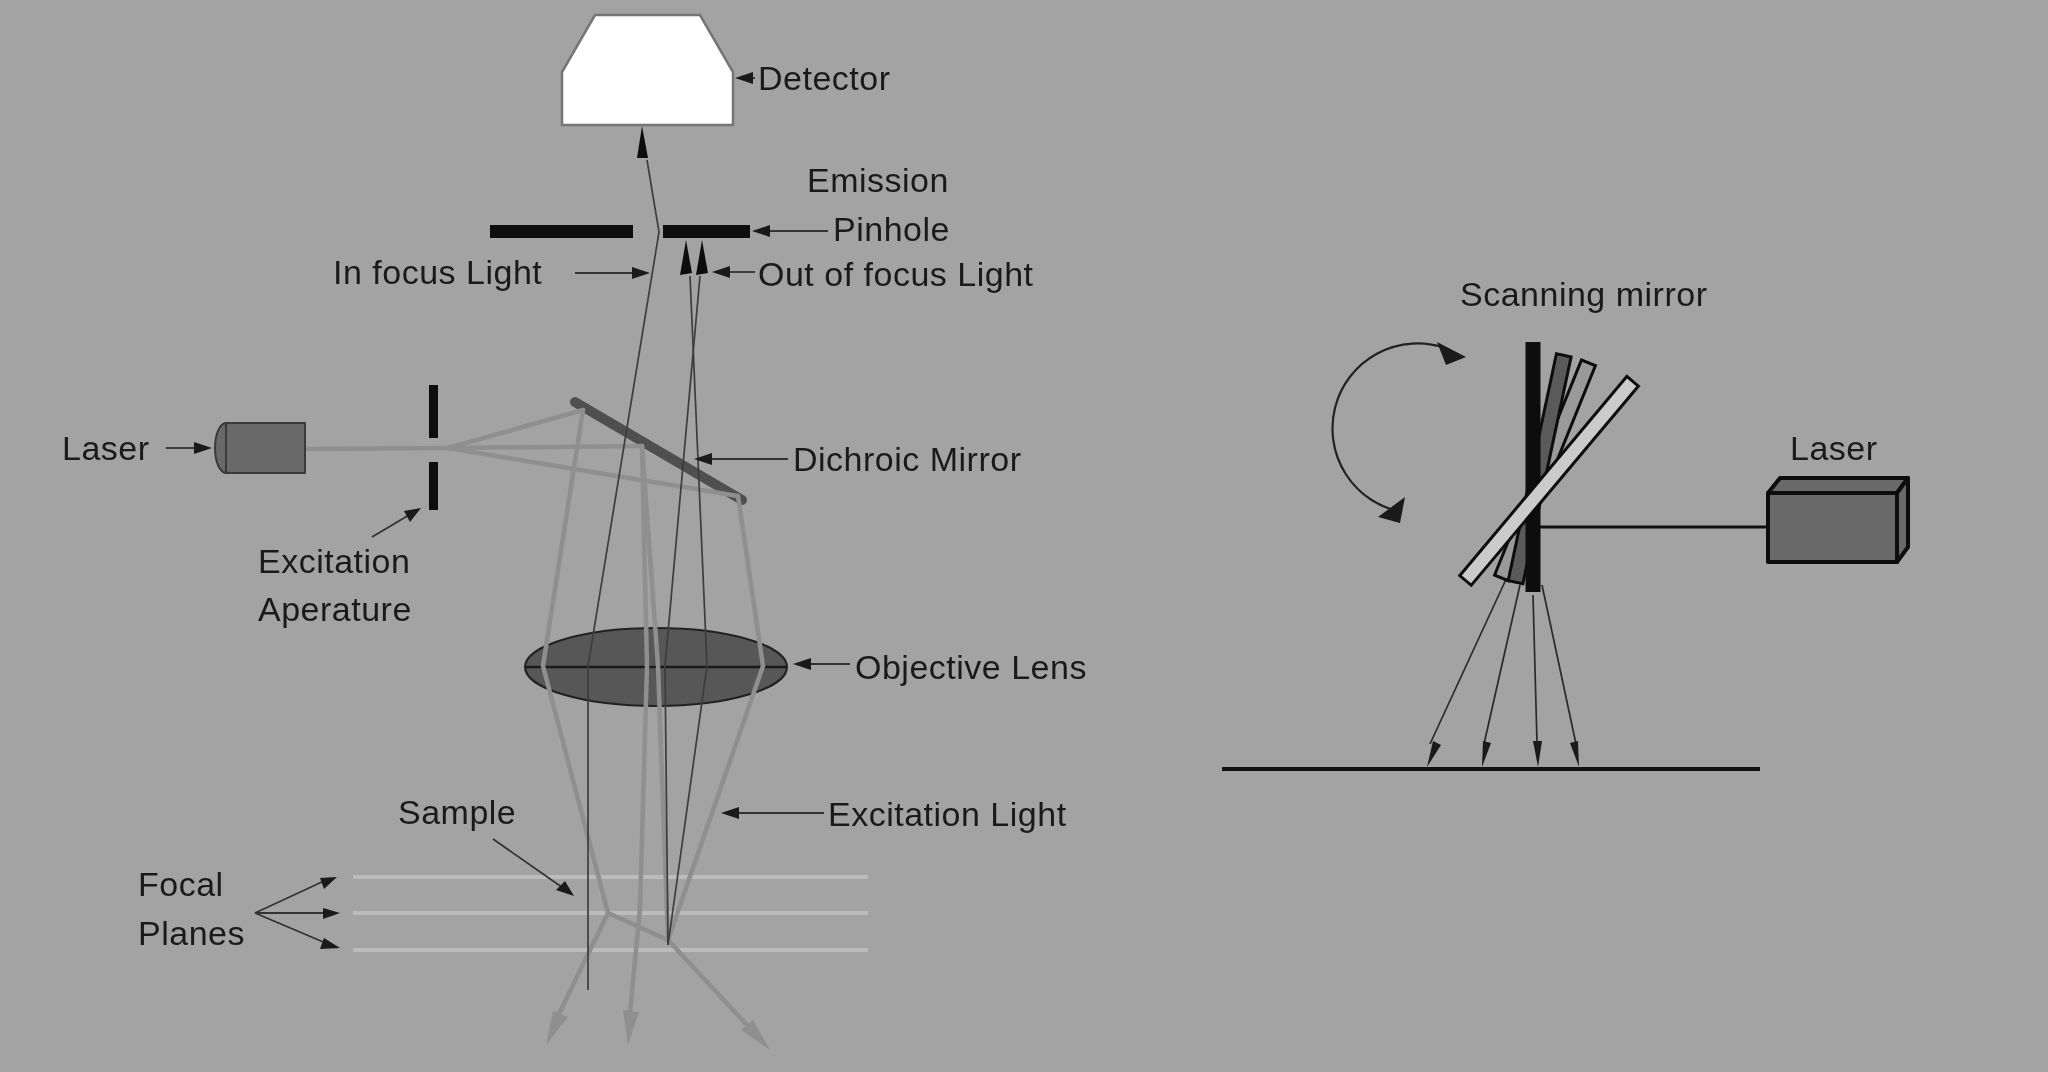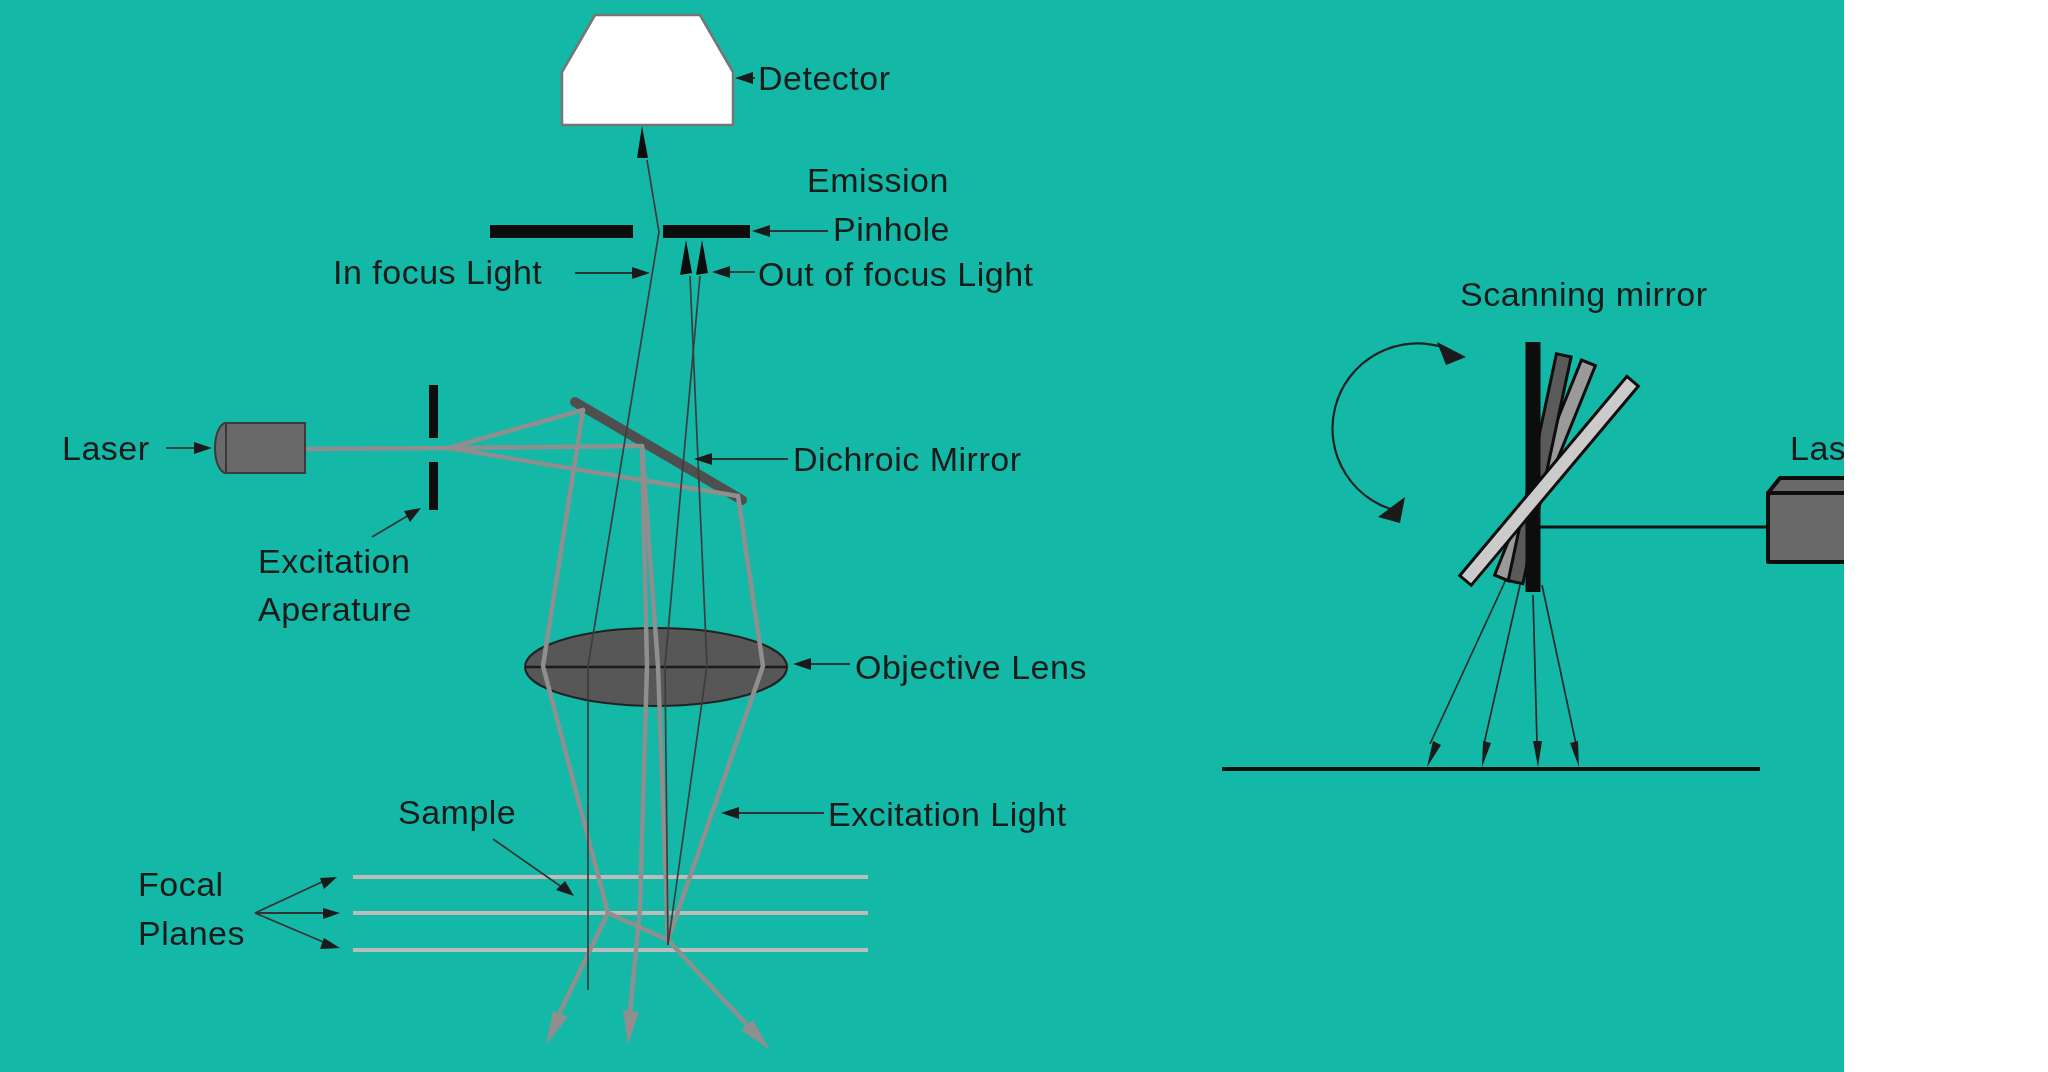--- a/index.html
+++ b/index.html
@@ -1,19 +1,19 @@
 <!DOCTYPE html>
 <html><head>
 <meta charset="utf-8">
 <style>
   html,body{margin:0;padding:0;background:#ffffff;}
   .stage{
     position:relative;
-    width:1844px;height:1072px;
-    background:#14b8a6;
+    width:2048px;height:1072px;
+    background:#a3a3a3;
     font-family:"Liberation Sans", sans-serif;
     overflow:hidden;
   }
   svg{display:block;}
   text{
     font-family:"Liberation Sans", sans-serif;
     font-size:34px;
     fill:#1a1a1a;
     letter-spacing:0.5px;
   }

